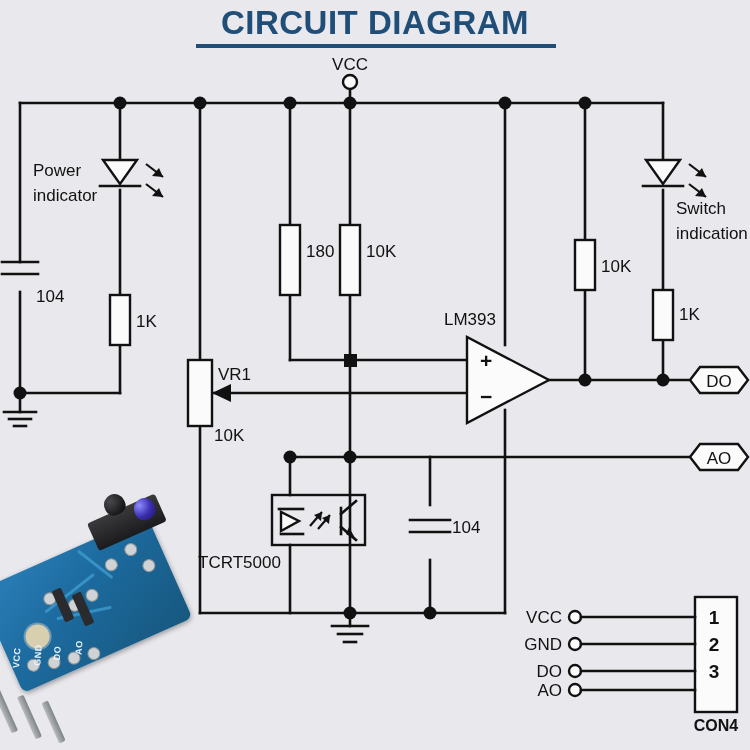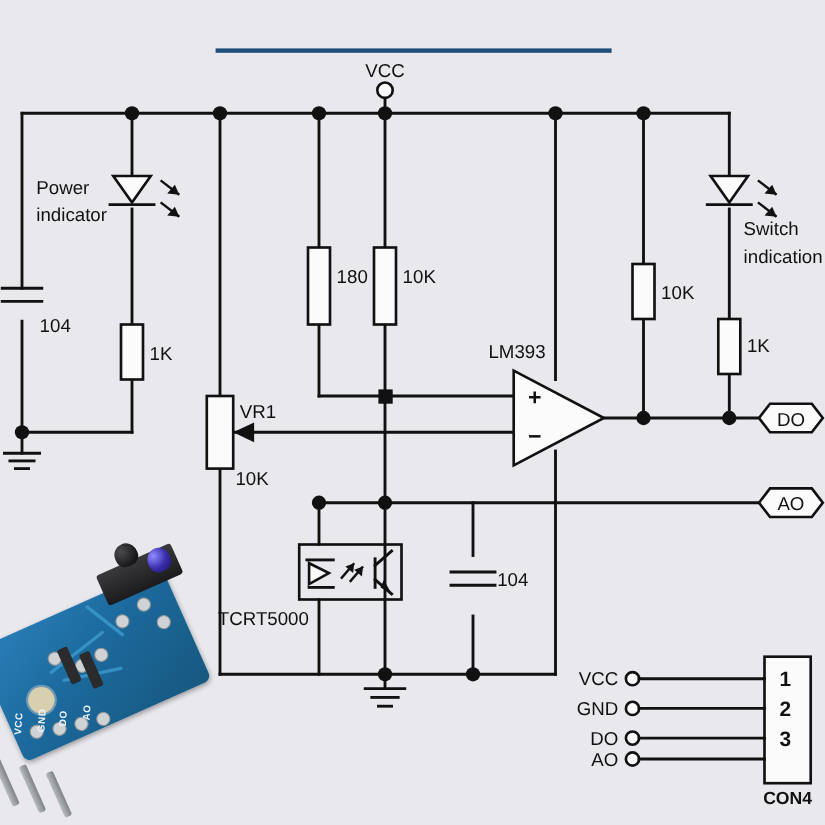--- a/index.html
+++ b/index.html
@@ -189,20 +189,21 @@
     position: absolute;
     background: #2b2b2d;
     border-radius: 2px;
   }
 </style>
 </head>
 <body>
 
 <div id="page">
 
+  <div id="title">CIRCUIT DIAGRAM</div>
   <div id="title-rule"></div>
 
   <svg id="schematic" viewBox="0 0 750 750">
 
     <g>
 
       <path class="wire" d="M20,103 L663,103"></path>
 
       <path class="wire" d="M20,103 L20,262"></path>
 

